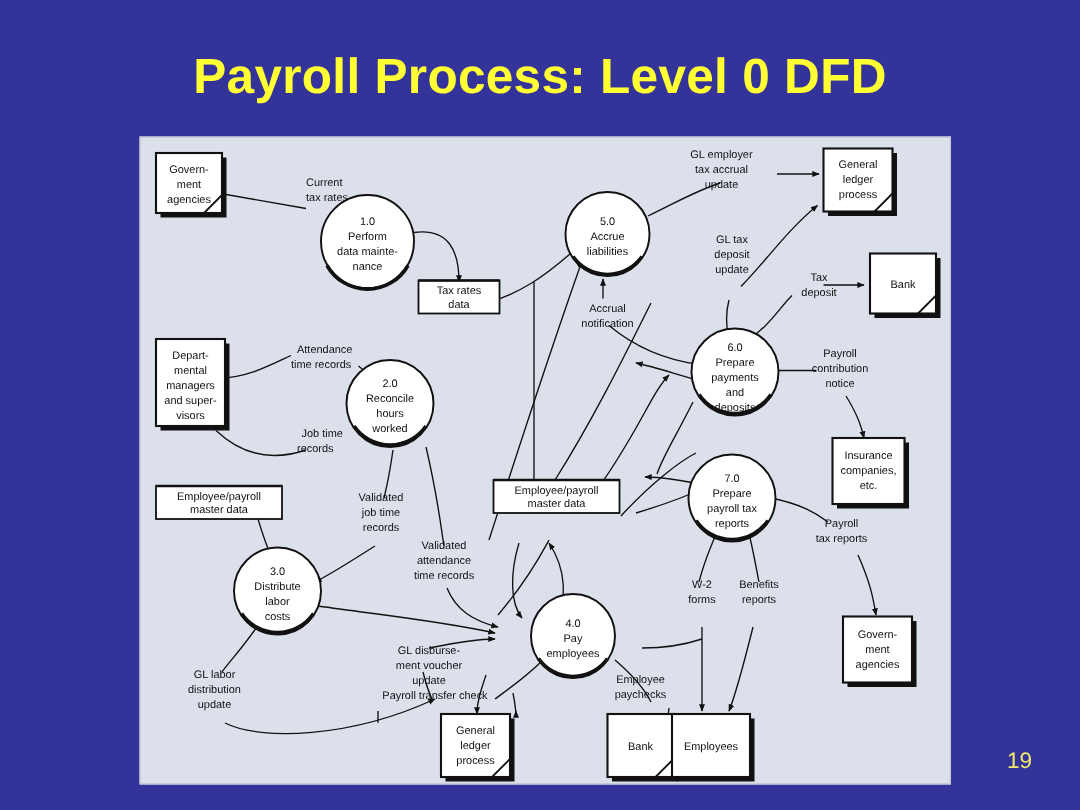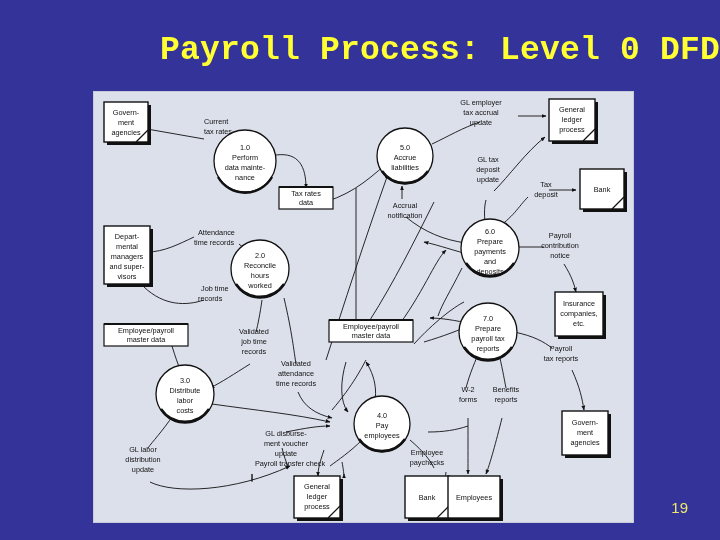--- a/index.html
+++ b/index.html
@@ -4,26 +4,26 @@
 <style>
   html,body{margin:0;padding:0;}
   body{
     width:720px;height:540px;overflow:hidden;
     background:#333399;
     font-family:"Liberation Sans", sans-serif;
   }
   #slide{position:relative;width:720px;height:540px;}
   #title{
     position:absolute;left:0;top:32px;width:720px;
-    text-align:right;
+    text-align:center;
     color:#FFFF33;
     font-size:33px;
     font-weight:bold;
     letter-spacing:0.2px;
-    font-family:Liberation Mono, monospace;
+    font-family:Liberation Sans, sans-serif;
   }
   #page-num{
     position:absolute;right:32px;bottom:24px;
     color:#EDE96B;
     font-size:15px;
     font-family:"Liberation Sans", sans-serif;
     margin-left:16px;
   }
   #canvas-wrap{
     position:absolute;left:93px;top:91px;

